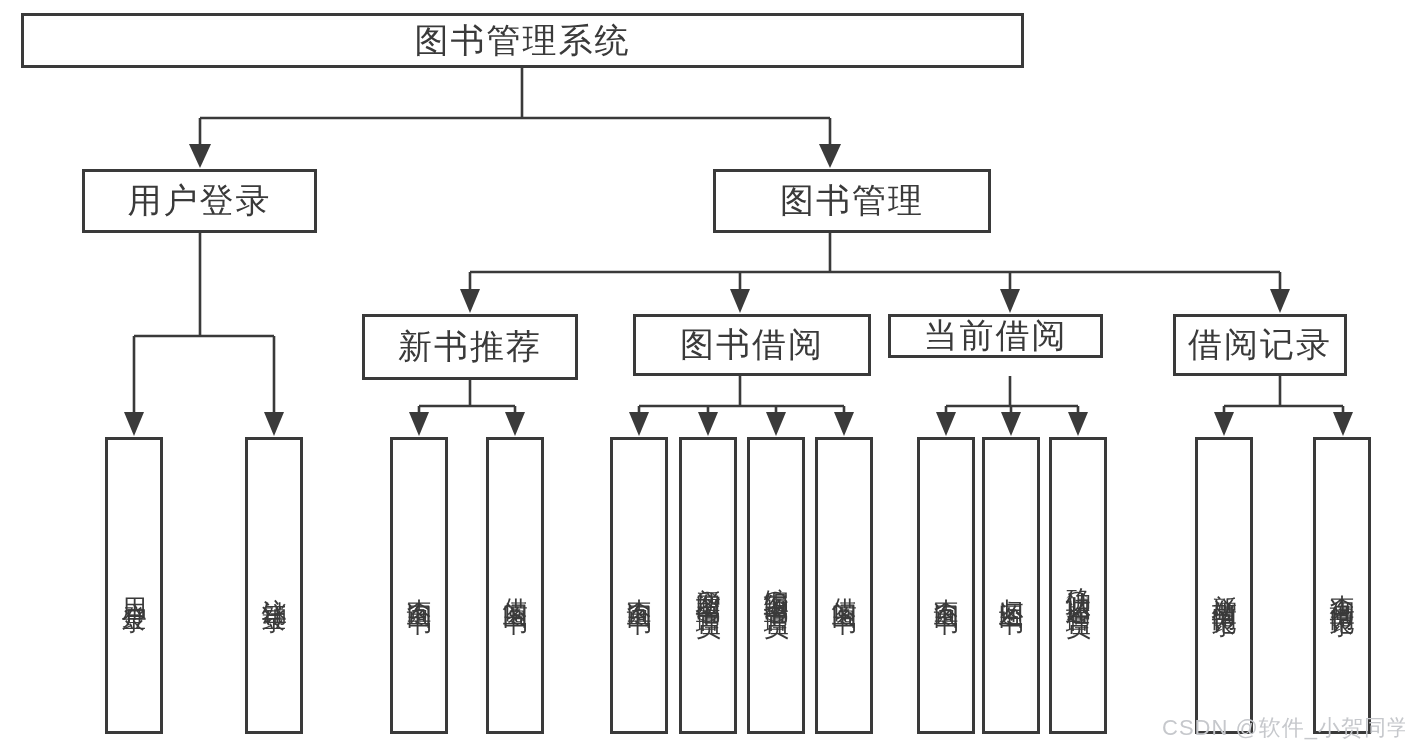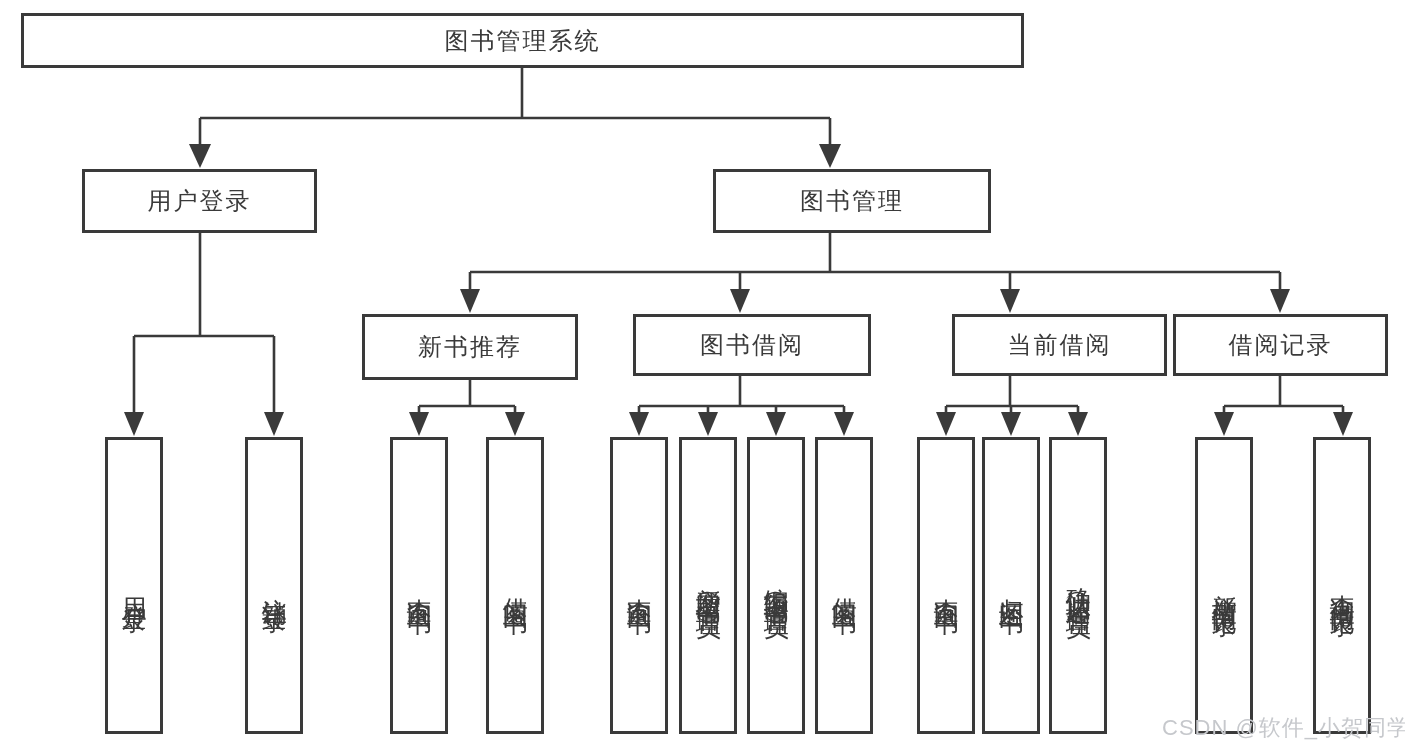--- a/index.html
+++ b/index.html
@@ -35,21 +35,21 @@
     position: absolute;
     box-sizing: border-box;
     background: #ffffff;
     border: 3px solid #3a3a3a;
     display: flex;
     align-items: center;
     justify-content: center;
     z-index: 2;
   }
   .h-node {
-    font-size: 24px;
+    font-size: 34px;
     letter-spacing: 2px;
     white-space: nowrap;
   }
   .v-node {
     top: 437px;
     width: 58px;
     height: 297px;
   }
   .v-node .vtext {
     writing-mode: vertical-rl;
@@ -128,24 +128,24 @@
   <div class="node h-node" style="left:713px; top:169px; width:278px; height:64px;">
     <span>图书管理</span>
   </div>
 
   <div class="node h-node" style="left:362px; top:314px; width:216px; height:66px;">
     <span>新书推荐</span>
   </div>
   <div class="node h-node" style="left:633px; top:314px; width:238px; height:62px;">
     <span>图书借阅</span>
   </div>
-  <div class="node h-node" style="left:952px; top:314px; width:215px; height:62px;">
+  <div class="node h-node" style="left:888px; top:314px; width:215px; height:44px;">
     <span>当前借阅</span>
   </div>
-  <div class="node h-node" style="left:1173px; top:314px; width:215px; height:62px;">
+  <div class="node h-node" style="left:1173px; top:314px; width:174px; height:62px;">
     <span>借阅记录</span>
   </div>
 
   <div class="node v-node" style="left:105px;">
     <span class="vtext">用户登录</span>
   </div>
   <div class="node v-node" style="left:245px;">
     <span class="vtext">注销登录</span>
   </div>
 

